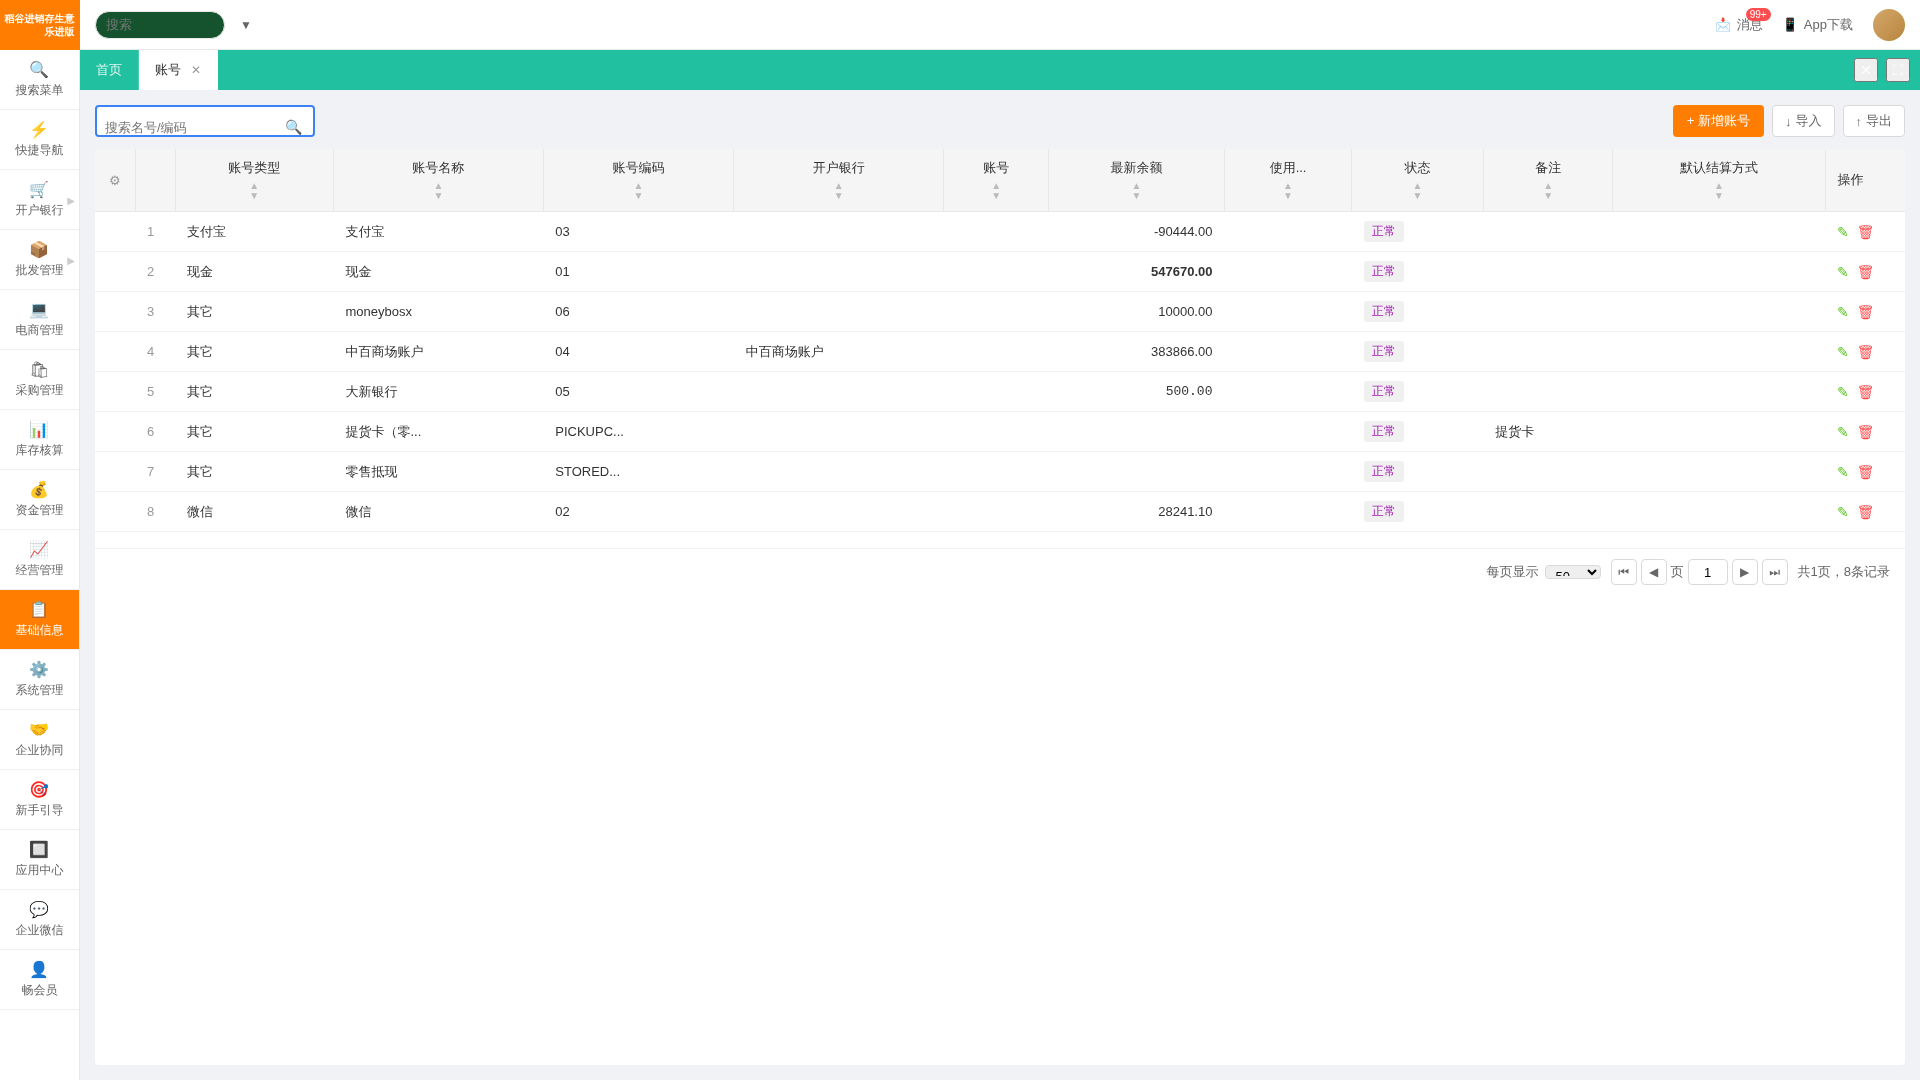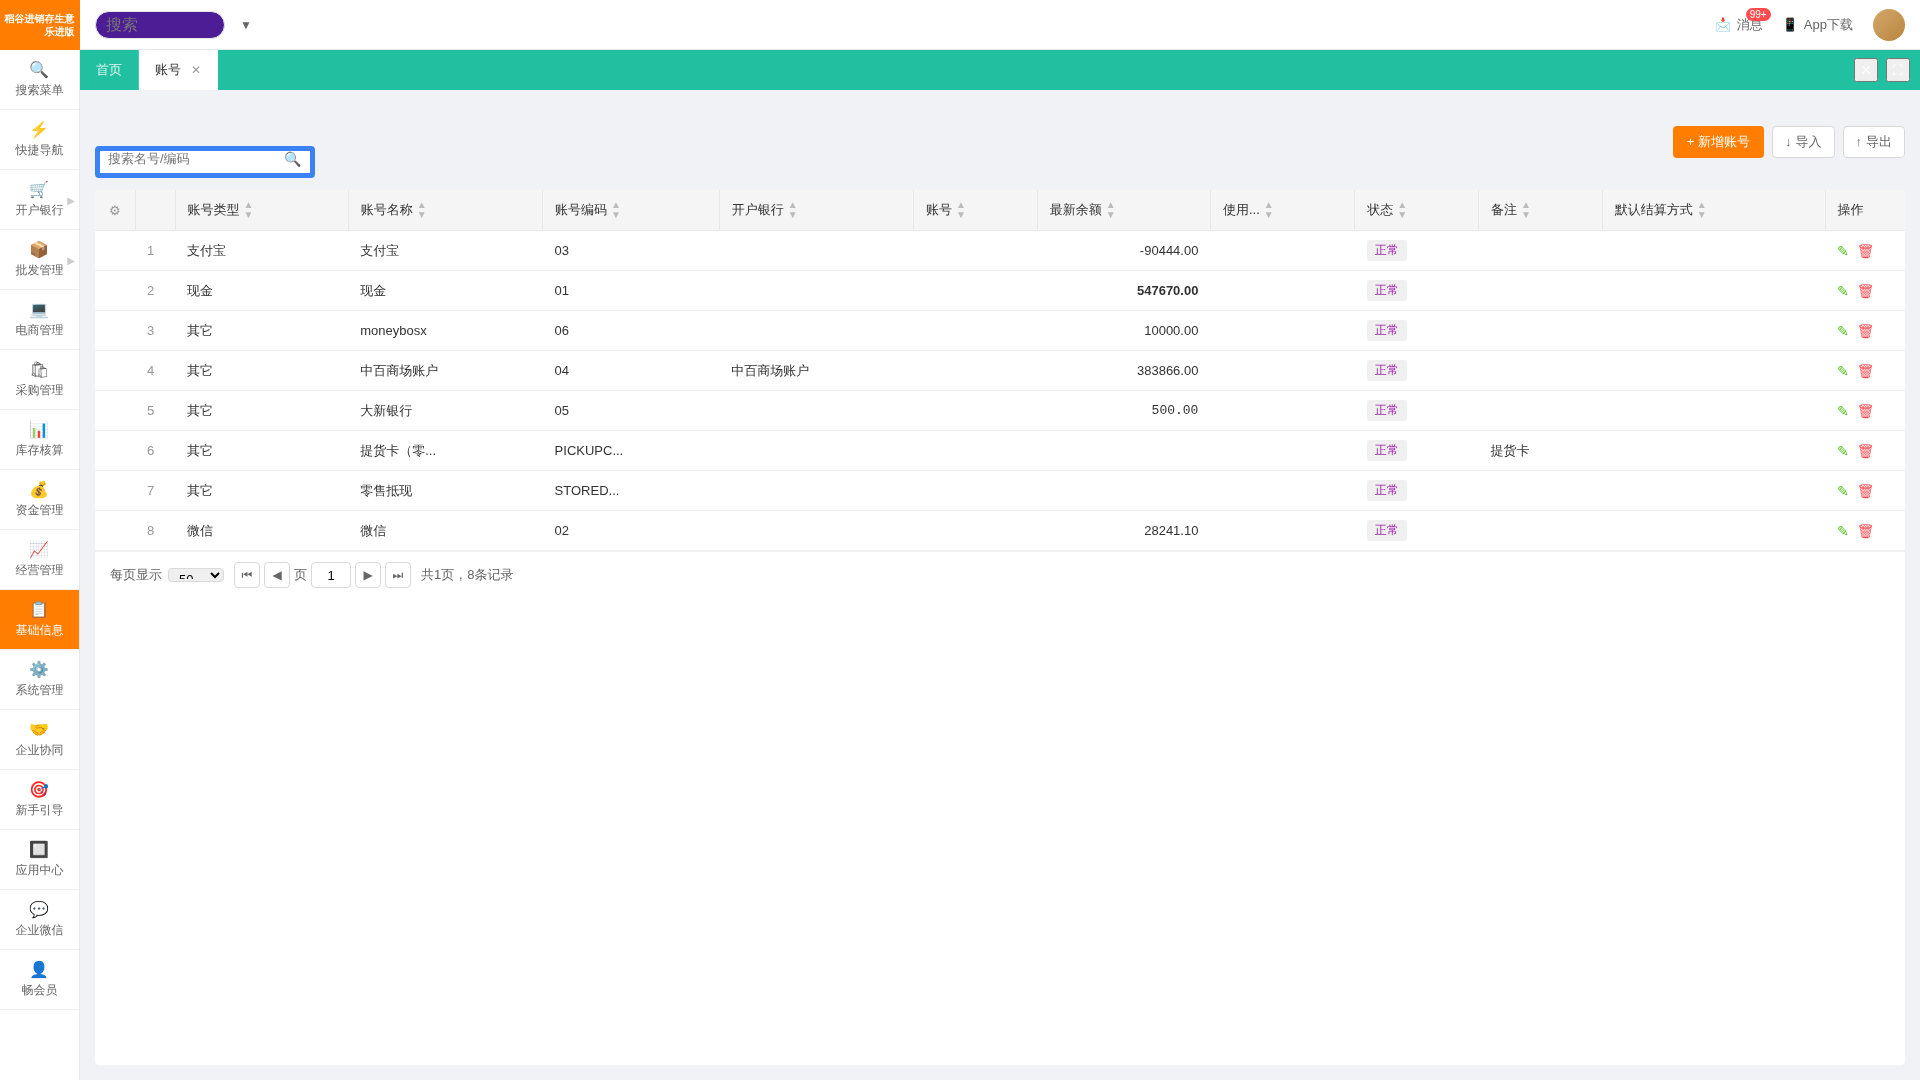--- a/index.html
+++ b/index.html
@@ -67,23 +67,23 @@
       display: flex;
       align-items: center;
       gap: 15px;
     }
     .search-top {
       width: 130px;
       height: 28px;
       border: 1px solid #e8e8e8;
       border-radius: 14px;
       padding: 0 10px;
-      font-size: 16px;
+      font-size: 13px;
       color: #999;
-      background: #4c1d95;
+      background: #14532d;
     }
     .dropdown-btn {
       display: flex;
       align-items: center;
       gap: 4px;
       cursor: pointer;
       color: #666;
       font-size: 12px;
     }
     .top-header-right {
@@ -188,28 +188,27 @@
 
     
     .toolbar {
       display: flex;
       align-items: center;
       justify-content: space-between;
       margin-bottom: 12px;
     }
     .search-bar {
       display: flex;
-      align-items: flex-start;
+      align-items: flex-end;
       background: white;
-      border: 5px solid #3b82f6;
+      border: 2px solid #3b82f6;
       border-radius: 4px;
       padding: 0 8px;
       height: 32px;
       width: 220px;
-      margin-top: 41px;
     }
     .search-bar input {
       border: none;
       outline: none;
       font-size: 13px;
       color: #999;
       width: 180px;
       background: transparent;
     }
     .search-icon { color: #999; font-size: 14px; }
@@ -265,21 +264,21 @@
     }
     thead th {
       padding: 10px 12px;
       text-align: left;
       color: #333;
       font-weight: 500;
       white-space: nowrap;
       border-right: 1px solid #e8e8e8;
     }
     thead th:last-child { border-right: none; }
-    .th-sort { display: flex; align-items: center; gap: 4px; cursor: pointer; }
+    .th-sort { display: flex; align-items: center; gap: 4px; cursor: pointer; flex-direction: column; }
     .sort-icon { color: #bbb; font-size: 10px; display: flex; flex-direction: column; line-height: 1; }
     tbody tr {
       border-bottom: 1px solid #f0f0f0;
     }
     tbody td {
       padding: 9px 12px;
       color: #333;
       white-space: nowrap;
     }
     .settings-icon { color: #999; cursor: pointer; }
@@ -293,27 +292,29 @@
     }
     .status-normal { background: #f0f0f0; color: #a21caf; }
     .action-btns { display: flex; gap: 8px; align-items: center; }
     .action-edit { color: #52c41a; cursor: pointer; font-size: 14px; }
     .action-delete { color: #ff4d4f; cursor: pointer; font-size: 14px; }
 
     
     .pagination {
       display: flex;
       align-items: center;
+      justify-content: flex-end;
       padding: 10px 15px;
       background: white;
       border-top: 1px solid #f0f0f0;
       gap: 10px;
       font-size: 13px;
       color: #666;
       flex-shrink: 0;
+      margin-top: 16px;
     }
     .page-size-select {
       display: flex;
       align-items: center;
       gap: 6px;
     }
     .page-size-select select {
       border: 1px solid #d9d9d9;
       border-radius: 4px;
       padding: 2px 6px;

